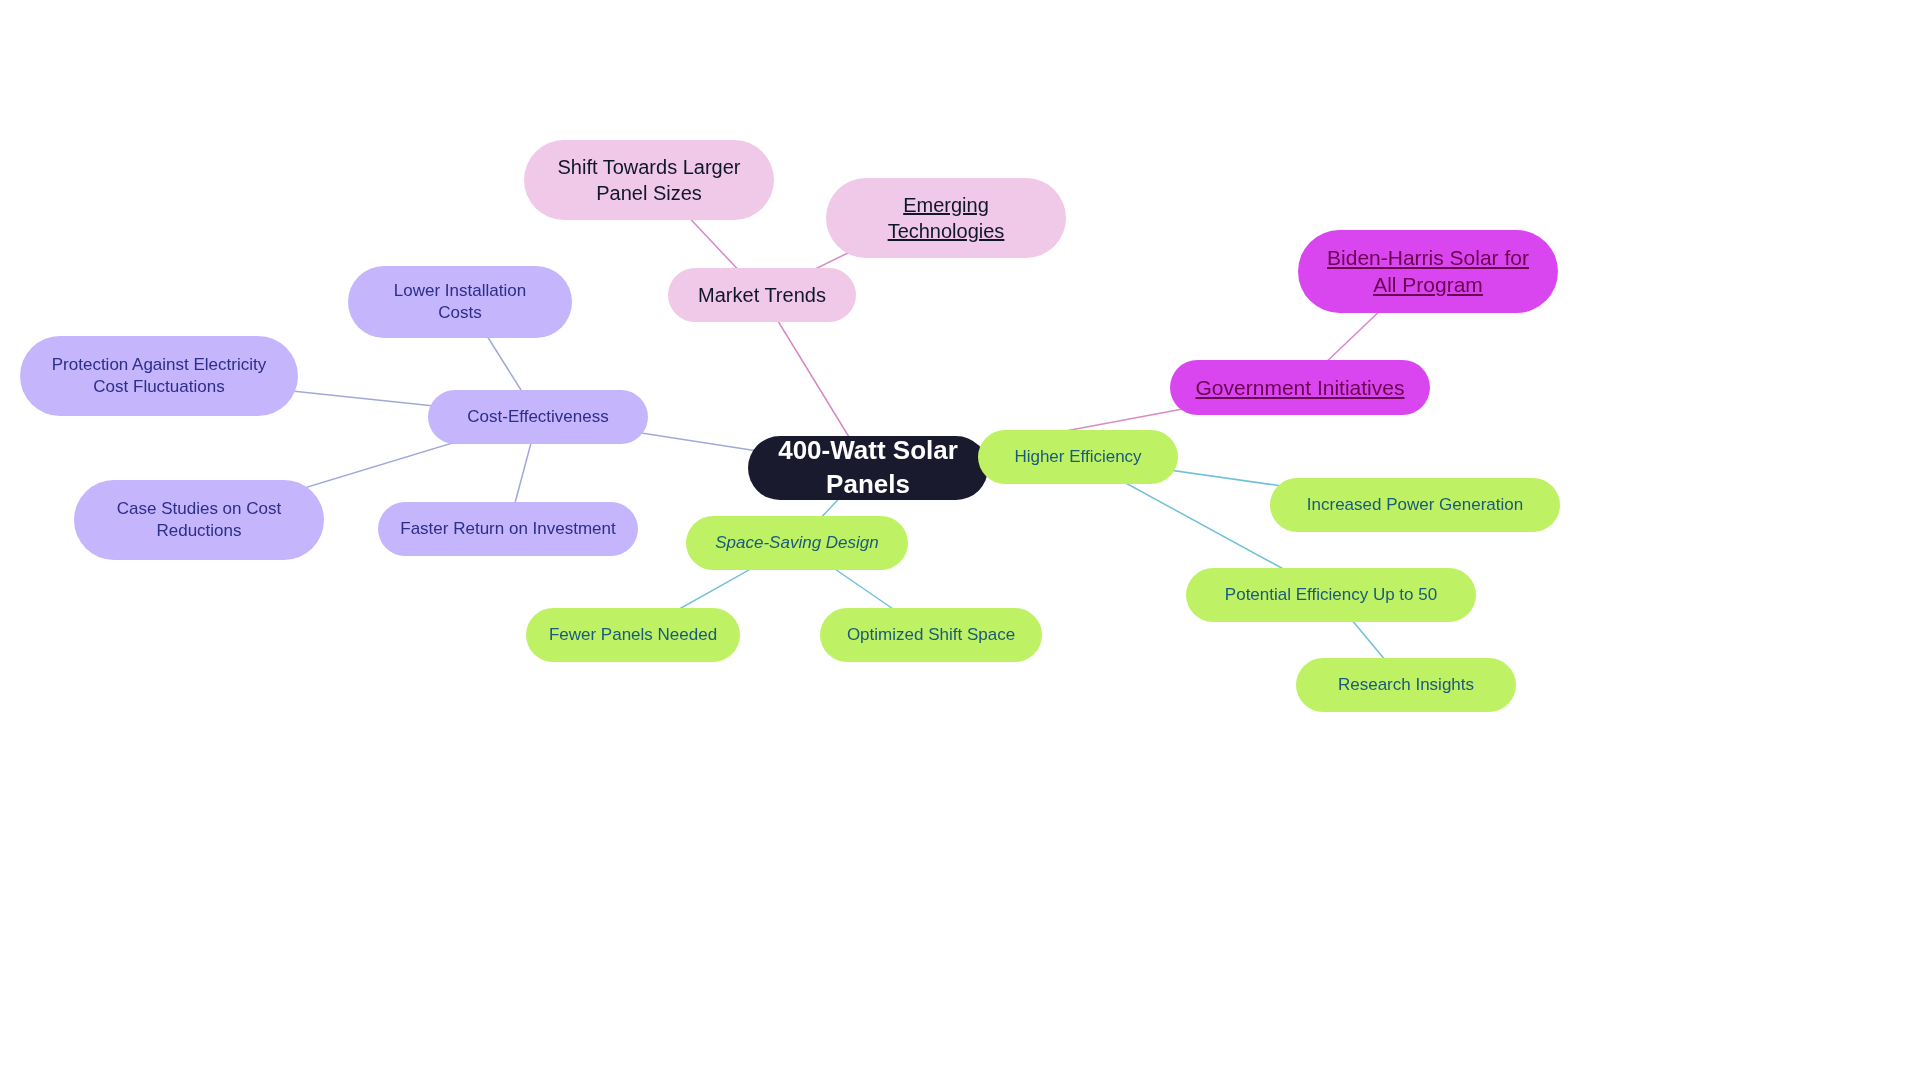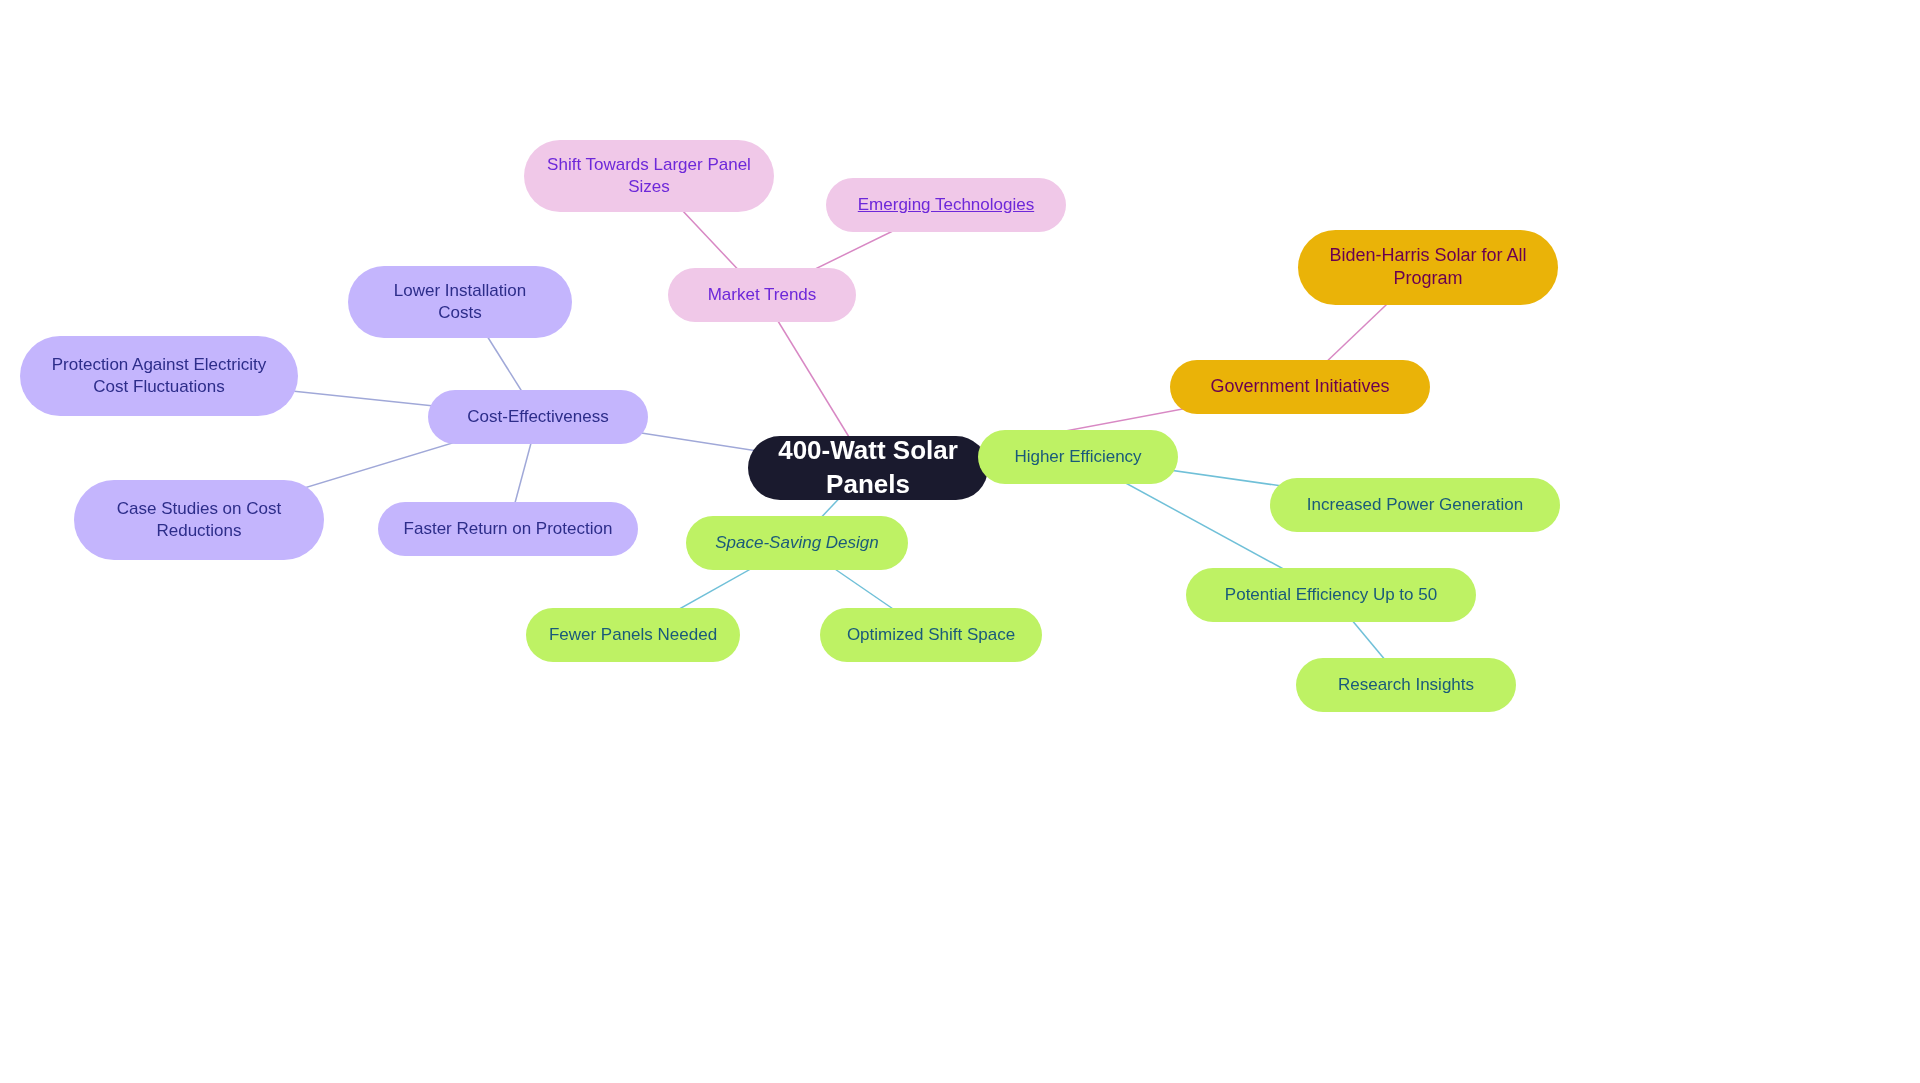--- a/index.html
+++ b/index.html
@@ -44,28 +44,29 @@
       height: 64px;
       border-radius: 40px;
     }
     .node-blue-light {
       background: #c4b5fd;
       color: #2d2d8a;
       font-size: 17px;
     }
     .node-pink-light {
       background: #f0c8e8;
-      color: #6d28d9;
-      font-size: 17px;
+      color: #0f172a;
+      font-size: 20px;
     }
     .node-pink-medium {
-      background: #eab308;
+      background: #d946ef;
       color: #6a0050;
-      font-size: 18px;
+      font-size: 21px;
       font-weight: 500;
+      text-decoration: underline;
     }
     .node-cyan-light {
       background: #bef264;
       color: #1a5a7a;
       font-size: 17px;
     }
   </style>
 </head>
 <body>
 
@@ -93,21 +94,21 @@
       <div class="node node-center" style="left: 748px; top: 436px; width: 240px; height: 64px;">400-Watt Solar Panels</div>
       <div class="node node-pink-light" style="left: 668px; top: 268px; width: 188px; min-height: 54px; text-align: center;">Market Trends</div>
       <div class="node node-pink-light" style="left: 524px; top: 140px; width: 250px; min-height: 70px;">Shift Towards Larger Panel Sizes</div>
       <div class="node node-pink-light" style="left: 826px; top: 178px; width: 240px; min-height: 54px; text-decoration: underline;">Emerging Technologies</div>
       <div class="node node-pink-medium" style="left: 1170px; top: 360px; width: 260px; min-height: 54px;">Government Initiatives</div>
       <div class="node node-pink-medium" style="left: 1298px; top: 230px; width: 260px; min-height: 70px;">Biden-Harris Solar for All Program</div>
       <div class="node node-blue-light" style="left: 428px; top: 390px; width: 220px; min-height: 54px;">Cost-Effectiveness</div>
       <div class="node node-blue-light" style="left: 348px; top: 266px; width: 224px; min-height: 54px;">Lower Installation Costs</div>
       <div class="node node-blue-light" style="left: 20px; top: 336px; width: 278px; min-height: 80px;">Protection Against Electricity Cost Fluctuations</div>
       <div class="node node-blue-light" style="left: 74px; top: 480px; width: 250px; min-height: 80px;">Case Studies on Cost Reductions</div>
-      <div class="node node-blue-light" style="left: 378px; top: 502px; width: 260px; min-height: 54px;">Faster Return on Protection</div>
+      <div class="node node-blue-light" style="left: 378px; top: 502px; width: 260px; min-height: 54px;">Faster Return on Investment</div>
       <div class="node node-cyan-light" style="left: 686px; top: 516px; width: 222px; min-height: 54px; font-style: italic;">Space-Saving Design</div>
       <div class="node node-cyan-light" style="left: 526px; top: 608px; width: 214px; min-height: 54px;">Fewer Panels Needed</div>
       <div class="node node-cyan-light" style="left: 820px; top: 608px; width: 222px; min-height: 54px;">Optimized Shift Space</div>
       <div class="node node-cyan-light" style="left: 978px; top: 430px; width: 200px; min-height: 54px;">Higher Efficiency</div>
       <div class="node node-cyan-light" style="left: 1270px; top: 478px; width: 290px; min-height: 54px;">Increased Power Generation</div>
       <div class="node node-cyan-light" style="left: 1186px; top: 568px; width: 290px; min-height: 54px;">Potential Efficiency Up to 50</div>
       <div class="node node-cyan-light" style="left: 1296px; top: 658px; width: 220px; min-height: 54px;">Research Insights</div>
     </div>
 </div>
 

